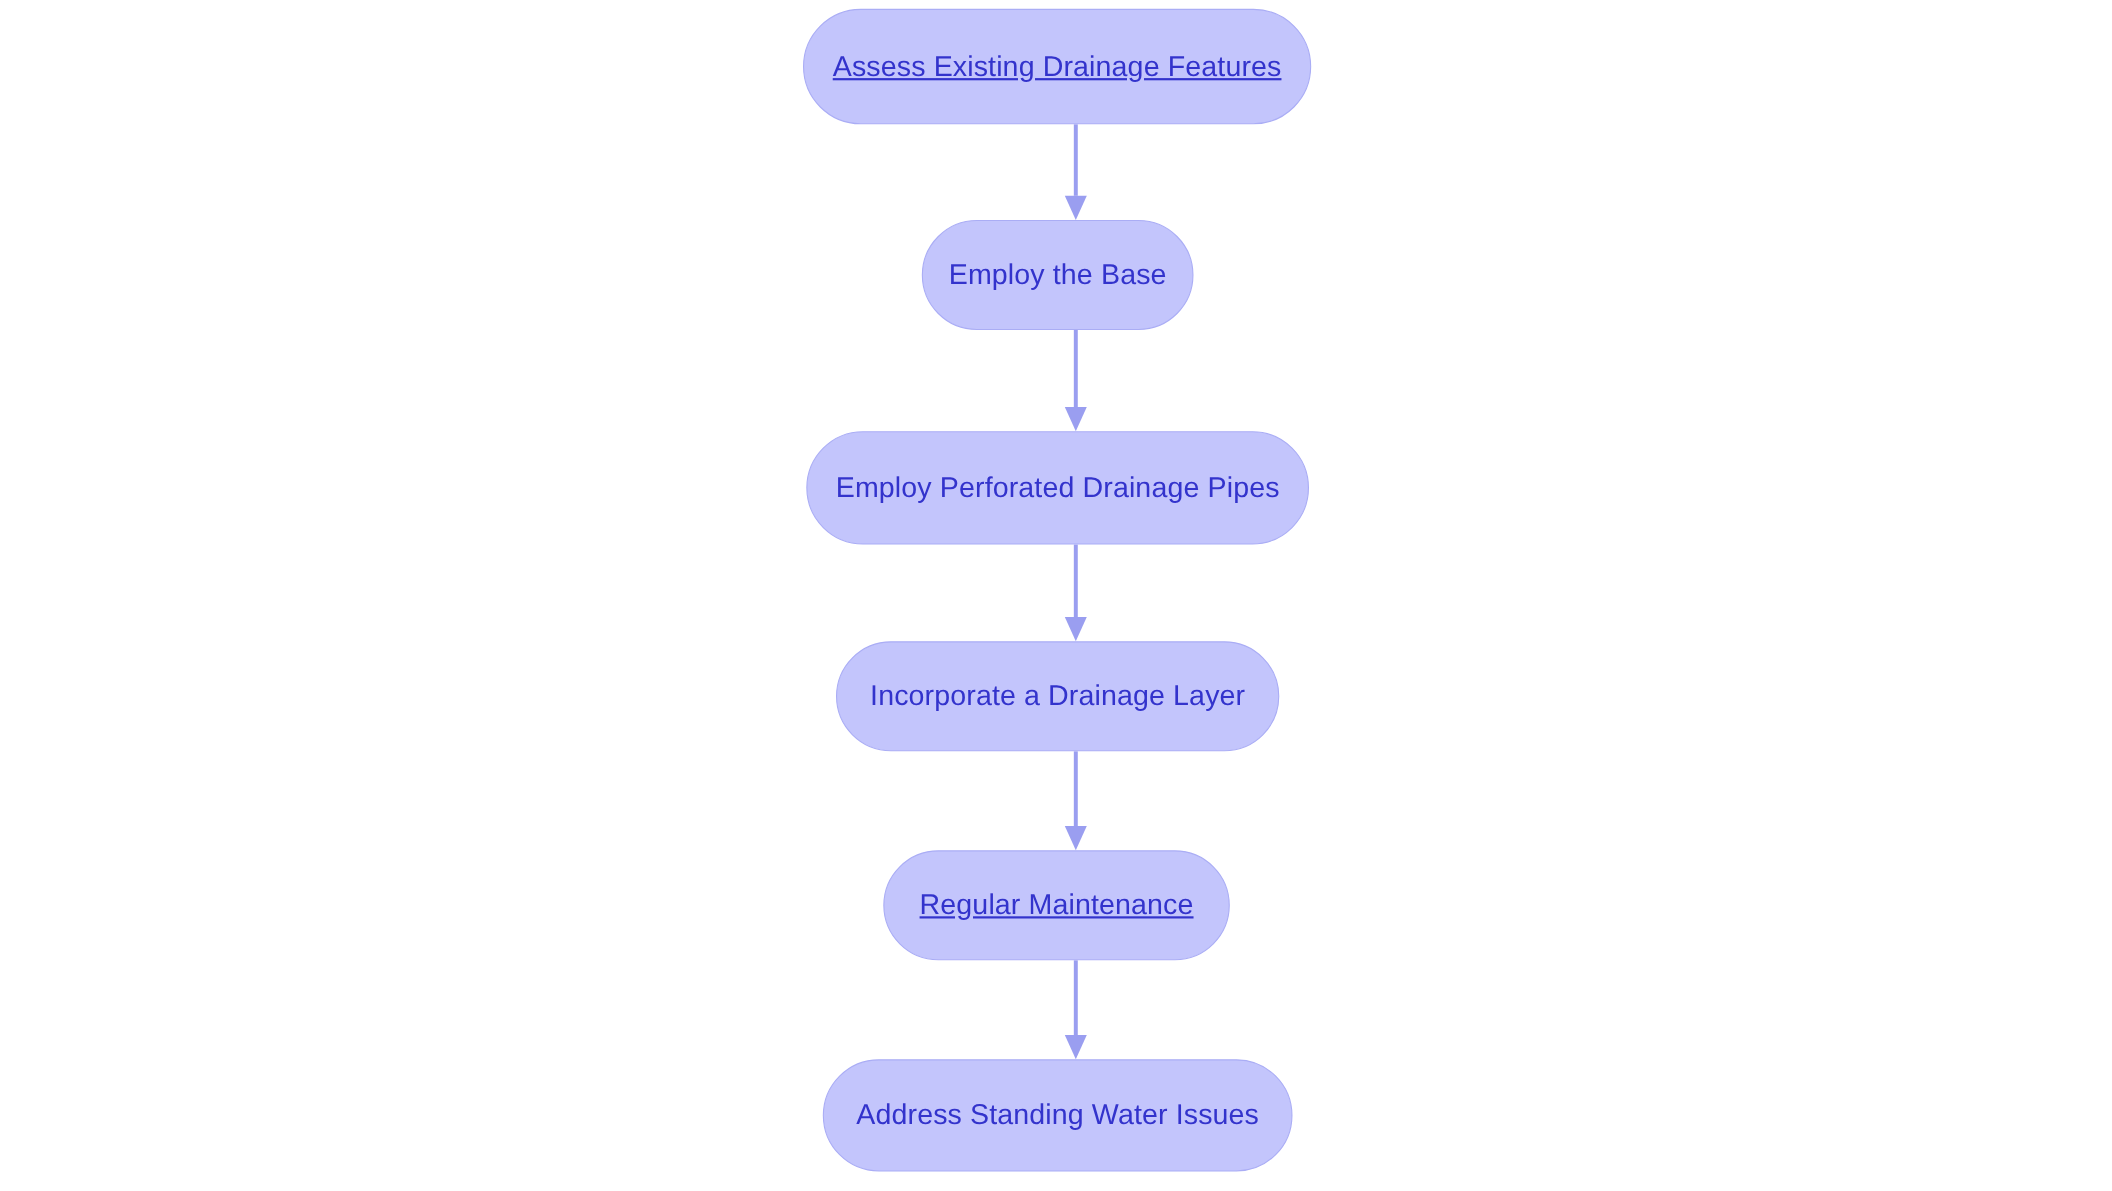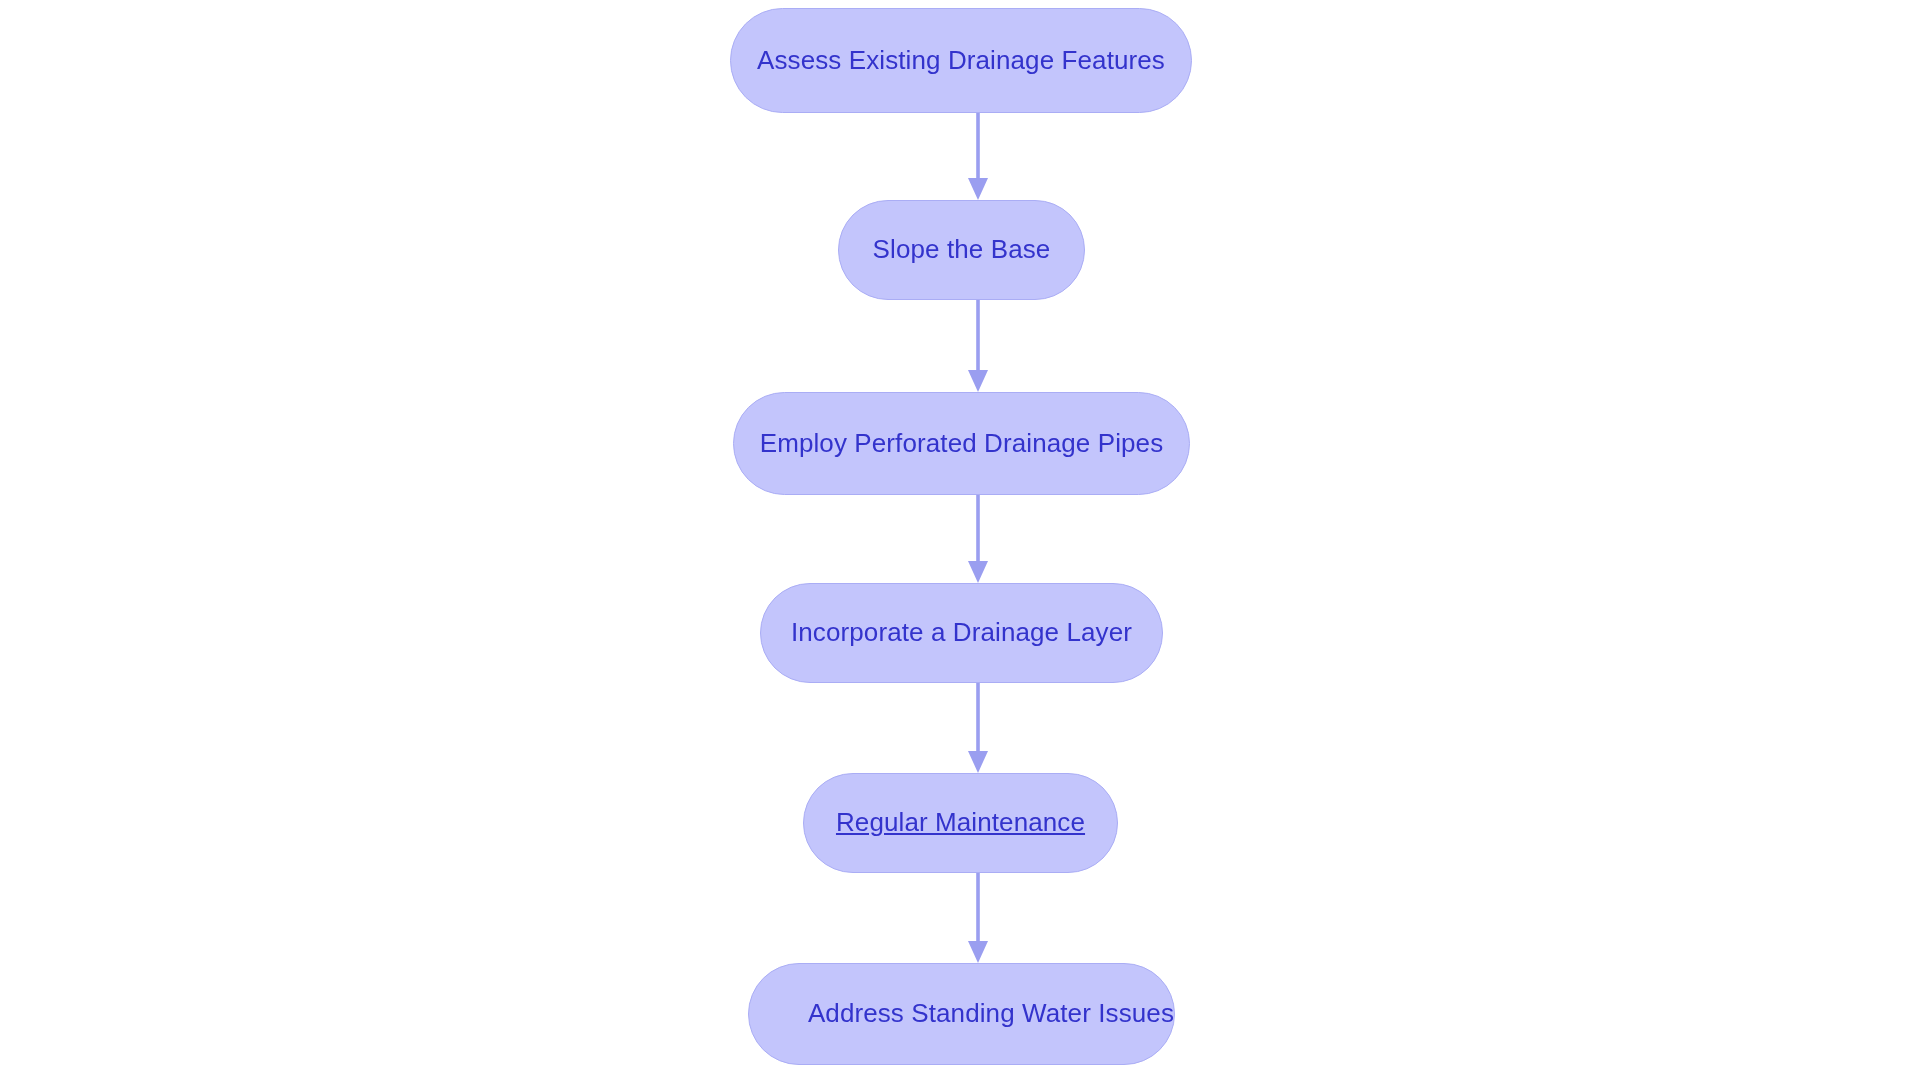--- a/index.html
+++ b/index.html
@@ -75,33 +75,33 @@
         <line x1="978" y1="495" x2="978" y2="561" class="conn-line" stroke="#9a9ef0"></line>
         <polygon points="968,561 988,561 978,583" class="conn-head" fill="#9a9ef0"></polygon>
         <line x1="978" y1="683" x2="978" y2="751" class="conn-line" stroke="#9a9ef0"></line>
         <polygon points="968,751 988,751 978,773" class="conn-head" fill="#9a9ef0"></polygon>
         <line x1="978" y1="873" x2="978" y2="941" class="conn-line" stroke="#9a9ef0"></line>
         <polygon points="968,941 988,941 978,963" class="conn-head" fill="#9a9ef0"></polygon>
       </g>
   </svg>
 
   <div class="flow-column">
-    <div class="node" style="left: 730px; top: 8px; width: 462px; height: 105px; border-radius: 52.5px; background: rgb(195, 197, 252); border-color: rgb(170, 173, 245); color: rgb(51, 51, 204);">
+    <div class="node" style="left: 730px; top: 8px; width: 462px; height: 105px; border-radius: 52.5px; background: rgb(195, 197, 252); border-color: rgb(170, 173, 245); color: rgb(51, 51, 204); text-decoration: underline;">
       <span>Assess Existing Drainage Features</span>
     </div>
     <div class="node" style="left: 838px; top: 200px; width: 247px; height: 100px; border-radius: 50px; background: rgb(195, 197, 252); border-color: rgb(170, 173, 245); color: rgb(51, 51, 204);">
-      <span>Slope the Base</span>
+      <span>Employ the Base</span>
     </div>
     <div class="node" style="left: 760px; top: 583px; width: 403px; height: 100px; border-radius: 50px; background: rgb(195, 197, 252); border-color: rgb(170, 173, 245); color: rgb(51, 51, 204);">
       <span>Incorporate a Drainage Layer</span>
     </div>
     <div class="node" style="left: 733px; top: 392px; width: 457px; height: 103px; border-radius: 51.5px; background: rgb(195, 197, 252); border-color: rgb(170, 173, 245); color: rgb(51, 51, 204);">
       <span>Employ Perforated Drainage Pipes</span>
     </div>
     <div class="node" style="left: 803px; top: 773px; width: 315px; height: 100px; border-radius: 50px; background: rgb(195, 197, 252); border-color: rgb(170, 173, 245); color: rgb(51, 51, 204); text-decoration: underline;">
       <span>Regular Maintenance</span>
     </div>
-    <div class="node" style="left: 748px; top: 963px; width: 427px; height: 102px; border-radius: 51px; background: rgb(195, 197, 252); border-color: rgb(170, 173, 245); color: rgb(51, 51, 204); justify-content: flex-end;">
+    <div class="node" style="left: 748px; top: 963px; width: 427px; height: 102px; border-radius: 51px; background: rgb(195, 197, 252); border-color: rgb(170, 173, 245); color: rgb(51, 51, 204);">
       <span>Address Standing Water Issues</span>
     </div>
   </div>
 
 </div>
 
 </body></html>

